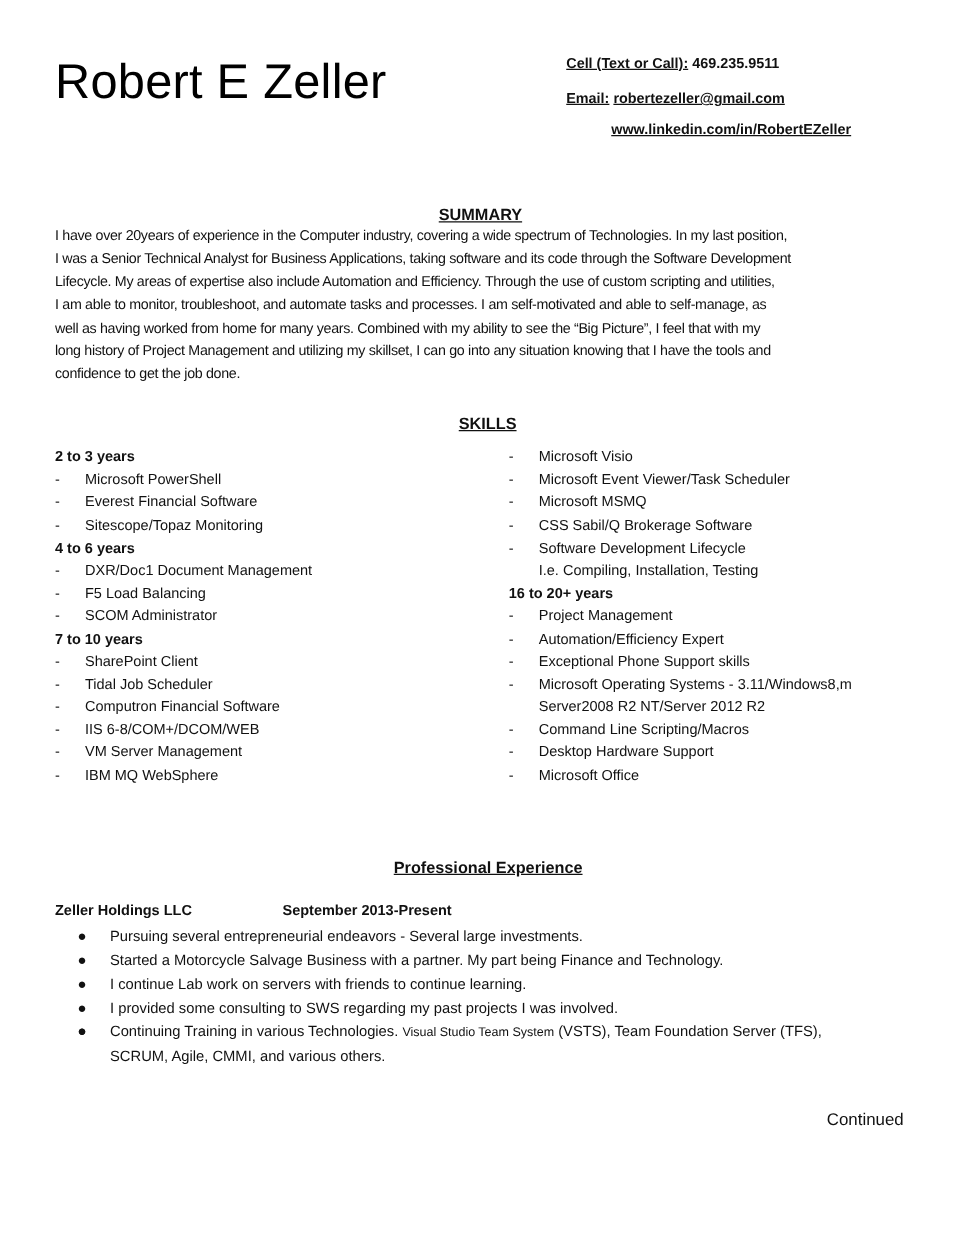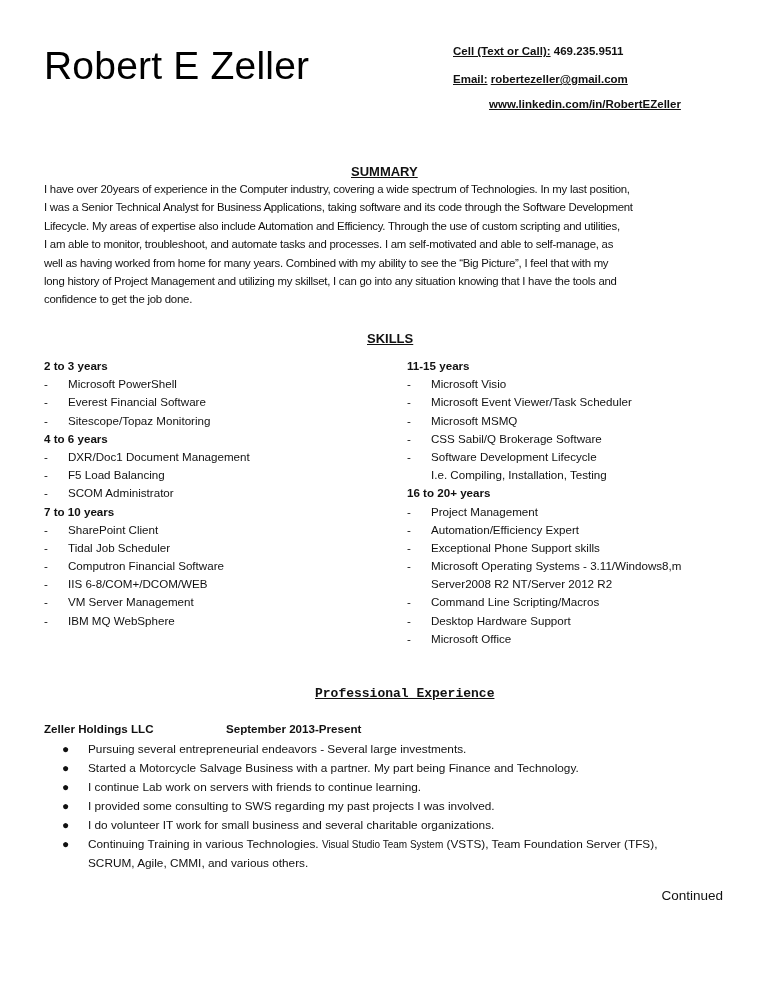--- a/index.html
+++ b/index.html
@@ -100,21 +100,20 @@
       <span class="dash">-</span>
       <span class="txt">VM Server Management</span>
     </div>
   <div class="row">
       <span class="dash">-</span>
       <span class="txt">IBM MQ WebSphere</span>
     </div>
 </div>
 
 <div class="abs col" style="left:407px; top:357px; width:330px;">
-  <div class="cat">11-15 years</div>
   <div class="row">
       <span class="dash">-</span>
       <span class="txt">Microsoft Visio</span>
     </div>
   <div class="row">
       <span class="dash">-</span>
       <span class="txt">Microsoft Event Viewer/Task Scheduler</span>
     </div>
   <div class="row">
       <span class="dash">-</span>
@@ -158,30 +157,30 @@
   <div class="row">
       <span class="dash">-</span>
       <span class="txt">Desktop Hardware Support</span>
     </div>
   <div class="row">
       <span class="dash">-</span>
       <span class="txt">Microsoft Office</span>
     </div>
 </div>
 
-<div class="abs hdr" style="left:315px; top:686px;font-family:Liberation Mono, monospace;">Professional Experience</div>
+<div class="abs hdr" style="left:315px; top:686px;">Professional Experience</div>
 
 <div class="abs job">
   <span>Zeller Holdings LLC</span>
   <span class="date">September 2013-Present</span>
 </div>
 
 <div class="abs bullets">
   <div class="bl"><span class="dot">●</span><span>Pursuing several entrepreneurial endeavors - Several large investments.</span></div>
   <div class="bl"><span class="dot">●</span><span>Started a Motorcycle Salvage Business with a partner.  My part being Finance and Technology.</span></div>
   <div class="bl"><span class="dot">●</span><span>I continue Lab work on servers with friends to continue learning.</span></div>
   <div class="bl"><span class="dot">●</span><span>I provided some consulting to SWS regarding my past projects I was involved.</span></div>
-  <div class="bl"><span class="dot">●</span><span>I do volunteer IT work for small business and several charitable organizations.</span></div>
+  <div class="bl"><span class="dot">●</span></div>
   <div class="bl"><span class="dot">●</span><span>Continuing Training in various Technologies.  </span><span class="vs">Visual Studio Team System</span><span> (VSTS), Team Foundation Server (TFS),</span></div>
   <div class="bl"><span>SCRUM, Agile, CMMI, and various others.</span></div>
 </div>
 
 <div class="abs cont">Continued</div>
 
 </body></html>

